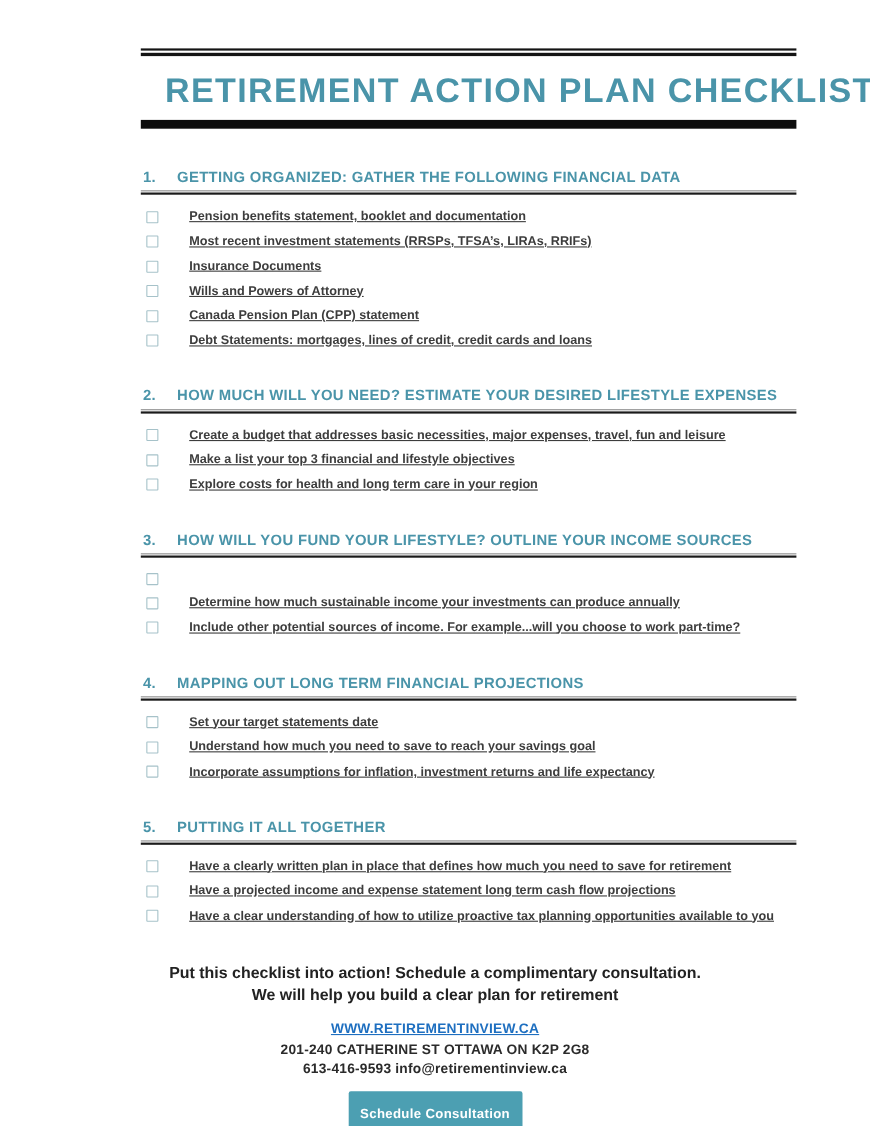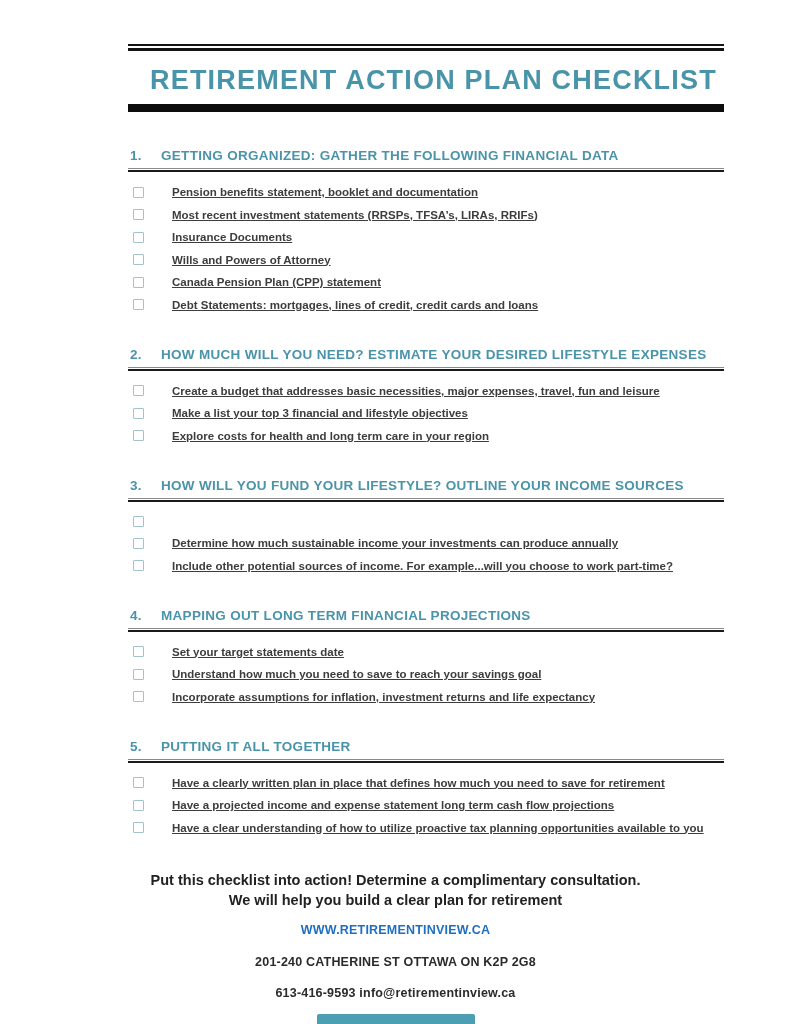--- a/index.html
+++ b/index.html
@@ -15,21 +15,21 @@
 
   
   .rule-double-top {
     height: 7px;
     border-top: 2px solid #141414;
     border-bottom: 3px solid #141414;
   }
   .doc-title {
     padding: 14px 0 8px 22px;
     color: #4a94a9;
-    font-size: 27px;
+    font-size: 31px;
     font-weight: 700;
     letter-spacing: 1.2px;
     white-space: nowrap;
   }
   .rule-thick {
     height: 8px;
     background: #0d0d0d;
     margin-bottom: 14px;
   }
 
@@ -85,28 +85,29 @@
     font-weight: 700;
     color: #222222;
     line-height: 20px;
   }
   .site-link {
     display: inline-block;
     margin-top: 13px;
     color: #1e6fc0;
     font-size: 12.5px;
     font-weight: 700;
+    text-decoration: underline;
     letter-spacing: 0.2px;
     cursor: pointer;
   }
   .address-line, .phone-line {
     font-size: 12.5px;
     font-weight: 700;
     color: #2b2b2b;
-    margin-top: 17px;
+    margin-top: 3px;
     letter-spacing: 0.2px;
   }
   .cta-button {
     margin-top: 14px;
     width: 158px;
     height: 41px;
     background: #4c9fb2;
     border: none;
     border-radius: 2px;
     color: #ffffff;
@@ -234,21 +235,21 @@
       </div>
       <div class="item">
         <span class="cb"></span>
         <span class="item-label">Have a clear understanding of how to utilize proactive tax planning opportunities available to you</span>
       </div>
     </div>
 
   </div>
 
   <div class="footer">
-    <div class="cta-line">Put this checklist into action! Determine a complimentary consultation.</div>
+    <div class="cta-line">Put this checklist into action! Schedule a complimentary consultation.</div>
     <div class="cta-line">We will help you build a clear plan for retirement</div>
     <a class="site-link">WWW.RETIREMENTINVIEW.CA</a>
     <div class="address-line">201-240 CATHERINE ST  OTTAWA ON K2P 2G8</div>
     <div class="phone-line">613-416-9593 info@retirementinview.ca</div>
     <div>
       <button class="cta-button">Schedule Consultation</button>
     </div>
   </div>
 </div>
 

